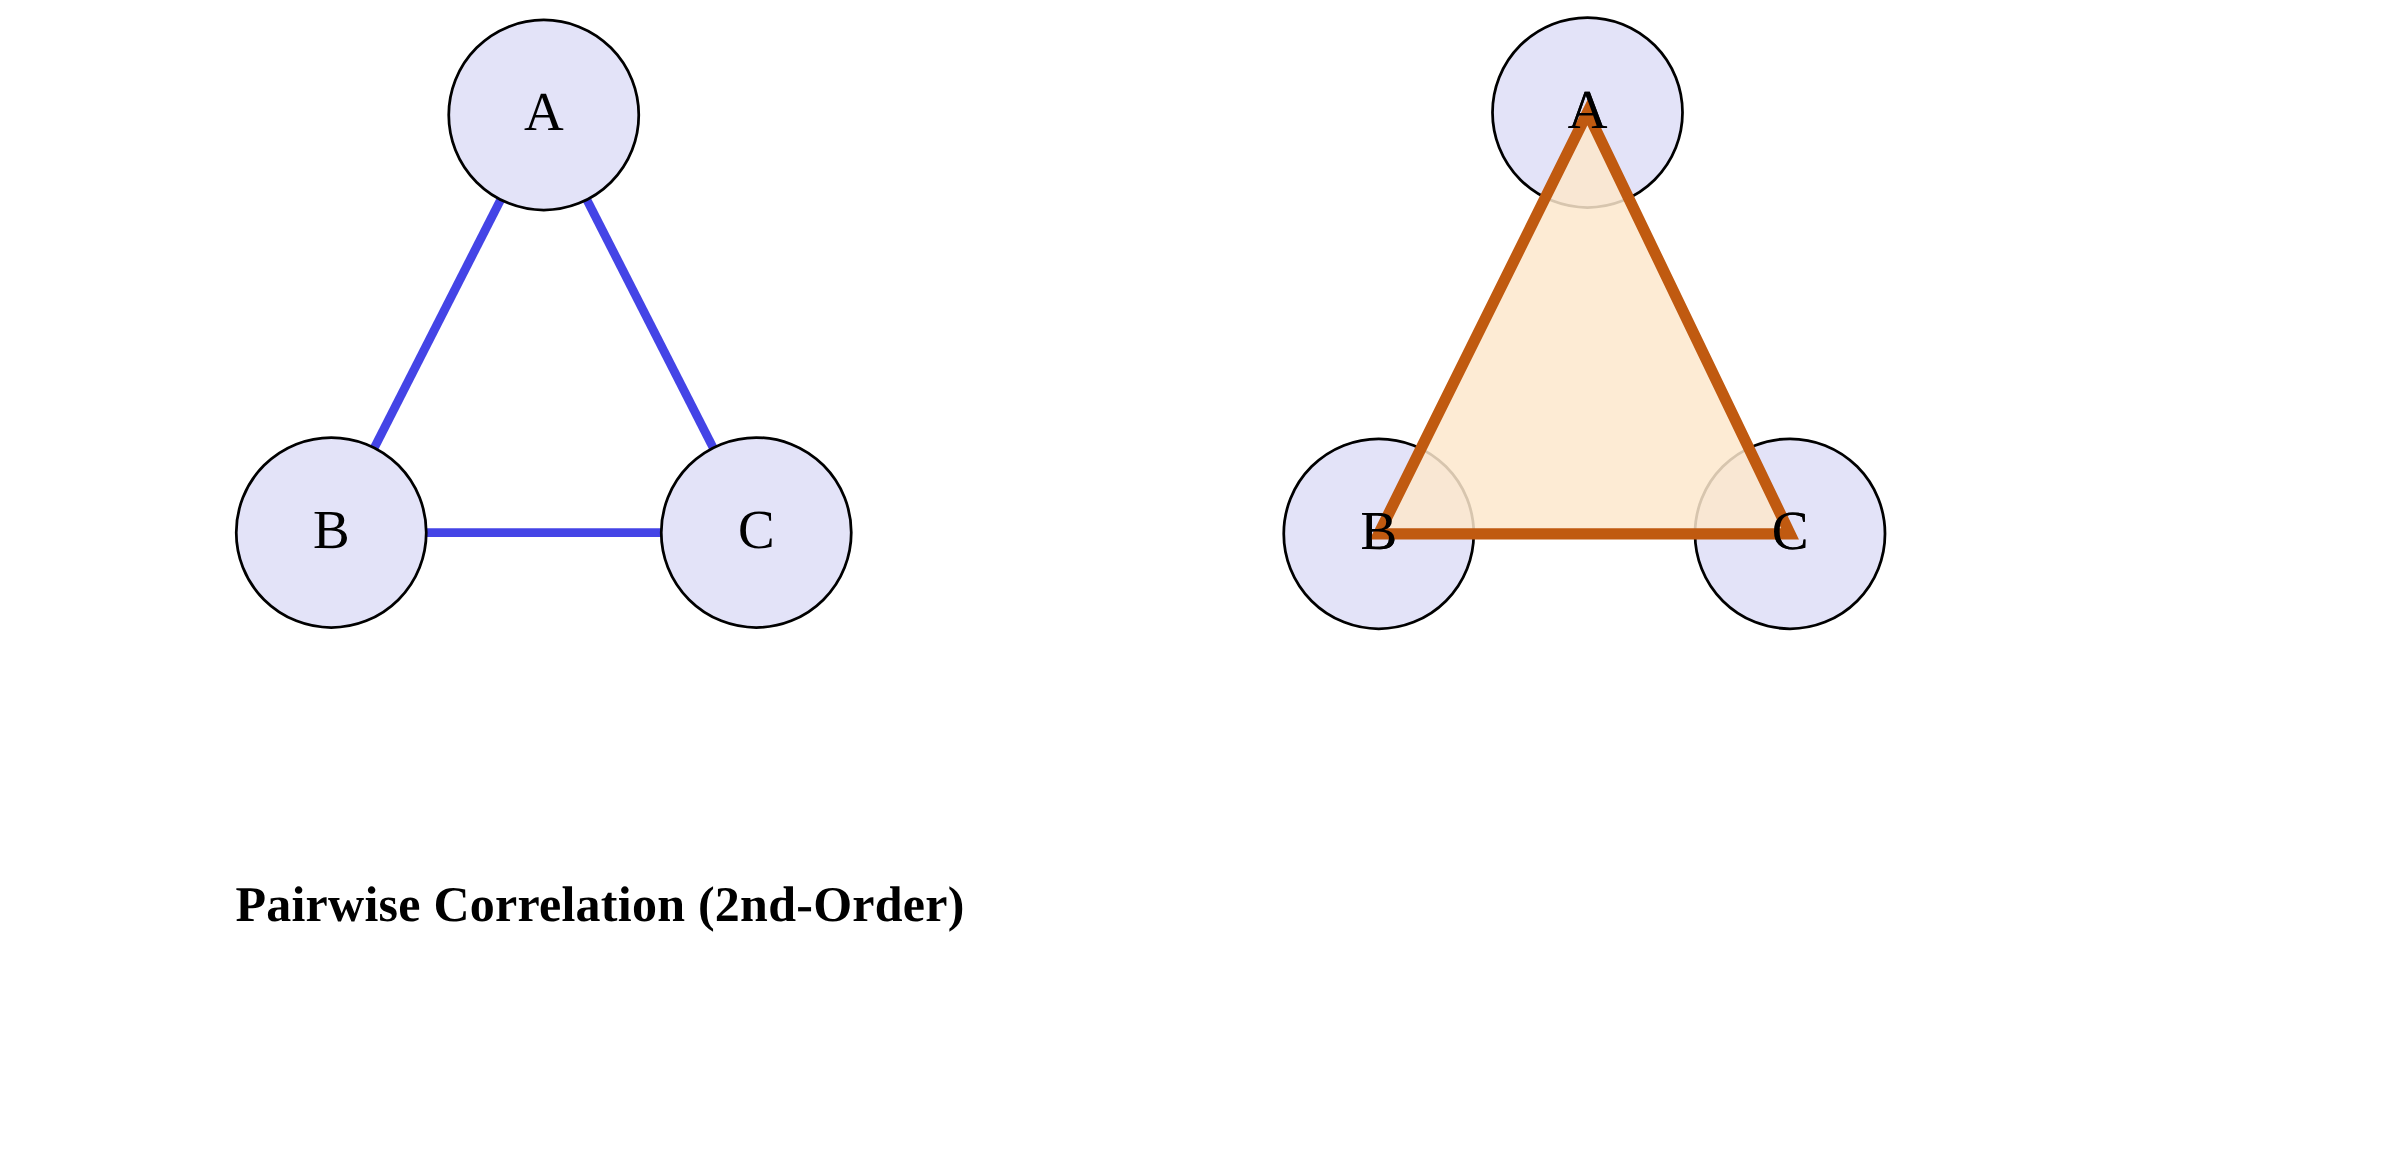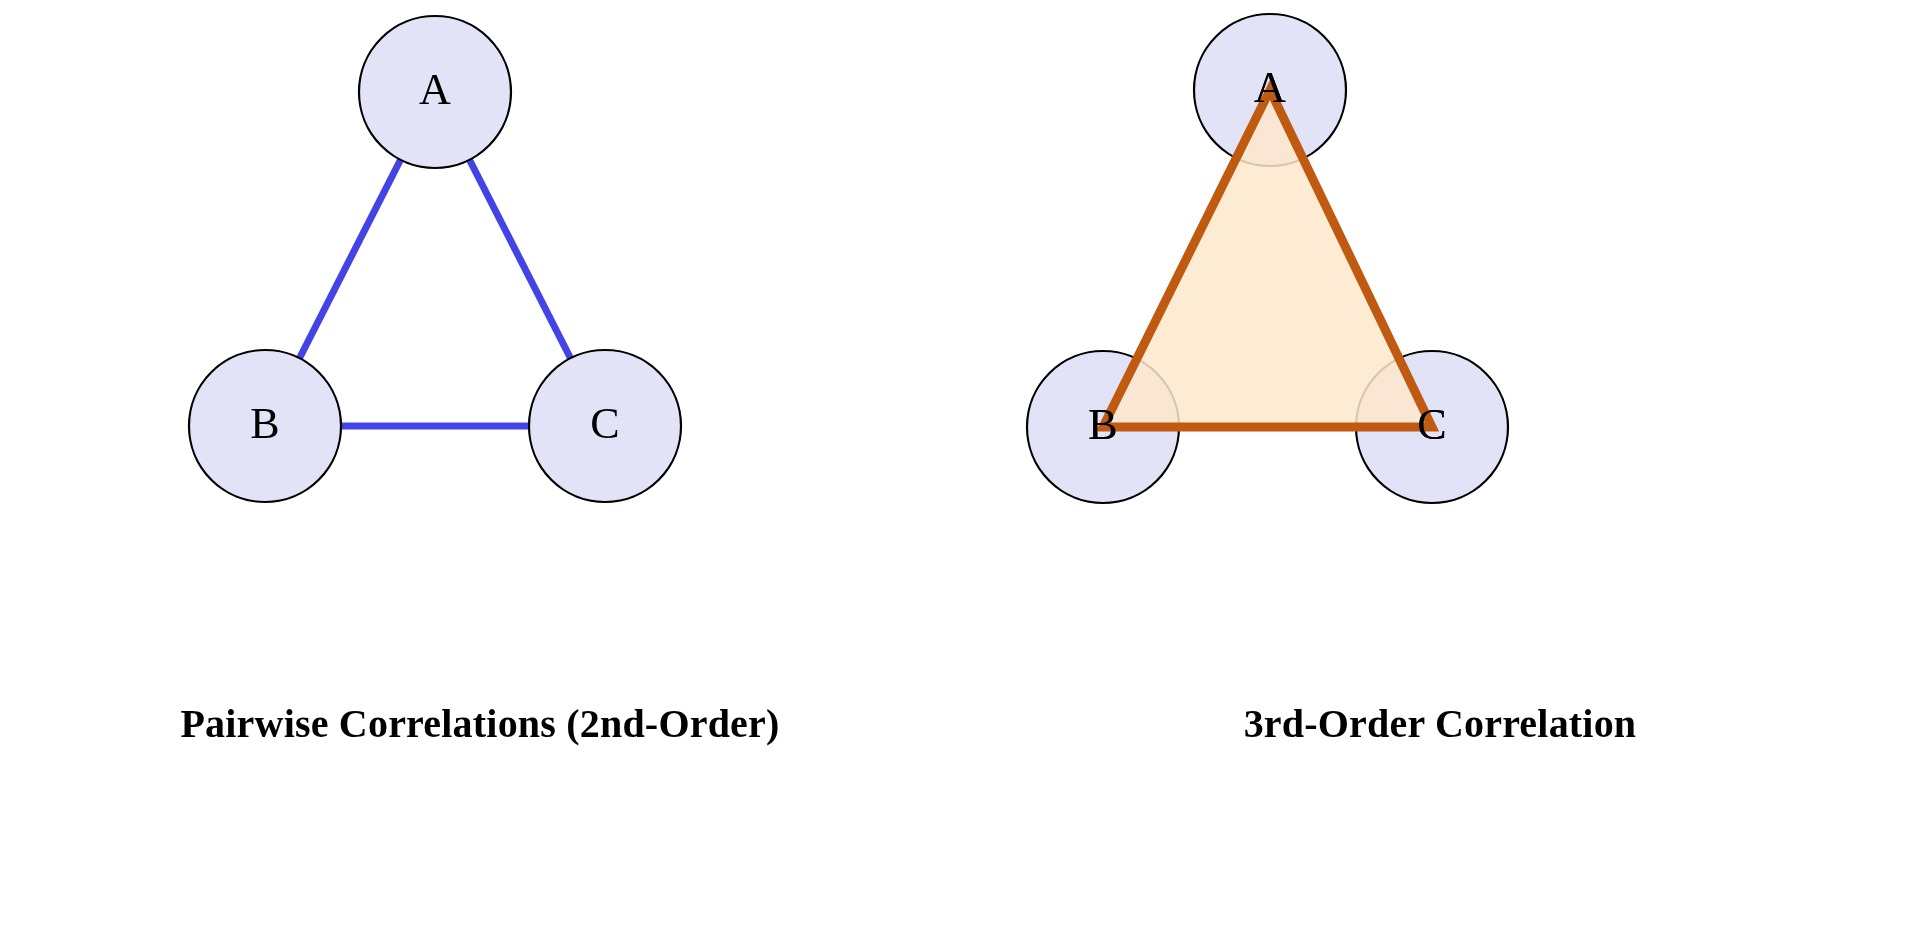--- a/index.html
+++ b/index.html
@@ -89,21 +89,21 @@
         <g>
           <circle id="pw-node-b" class="node-circle" cx="265" cy="426" r="76" fill="#e3e3f8" stroke="#000000"></circle>
           <text id="pw-label-b" class="node-label" x="265" y="428" fill="#000000">B</text>
         </g>
         <g>
           <circle id="pw-node-c" class="node-circle" cx="605" cy="426" r="76" fill="#e3e3f8" stroke="#000000"></circle>
           <text id="pw-label-c" class="node-label" x="605" y="428" fill="#000000">C</text>
         </g>
       </g>
     </svg>
-    <div class="caption">Pairwise Correlations (2nd-Order)</div>
+    <div class="caption">Pairwise Correlation (2nd-Order)</div>
   </div>
 
   <div class="panel" id="panel-right">
     <svg class="graph-svg" viewBox="0 0 960 700">
       <g>
         <g>
           <circle id="tr-node-a" class="node-circle" cx="310" cy="90" r="76" fill="#e3e3f8" stroke="#000000"></circle>
           <text id="tr-label-a" class="node-label" x="310" y="92" fill="#000000">A</text>
         </g>
         <g>
@@ -117,16 +117,15 @@
       </g>
       <g>
         <polygon id="tr-face-abc" class="hyper-face" points="310,90 143,427 472,427" fill="#fde8cc" fill-opacity="0.85" stroke="#c05a10" stroke-width="9"></polygon>
       </g>
       <g>
         <text id="tr-label-a2" class="node-label" x="310" y="92" fill="#000000">A</text>
         <text id="tr-label-b2" class="node-label" x="143" y="429" fill="#000000">B</text>
         <text id="tr-label-c2" class="node-label" x="472" y="429" fill="#000000">C</text>
       </g>
     </svg>
-    <div class="caption">3rd-Order Correlation</div>
   </div>
 
 </div>
 
 </body></html>

